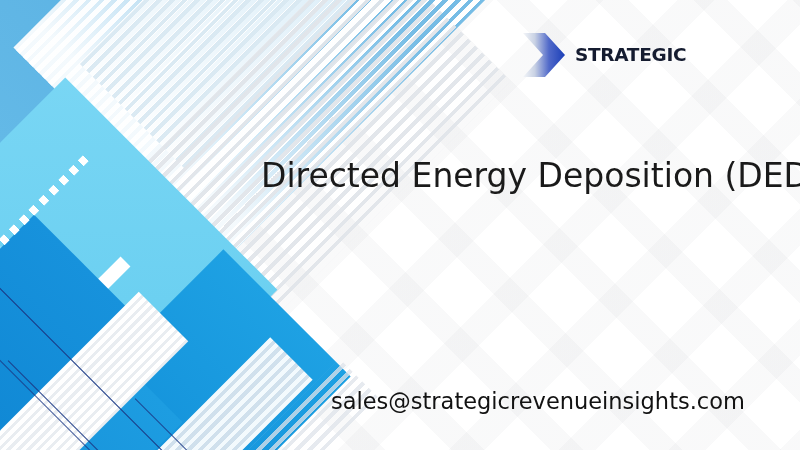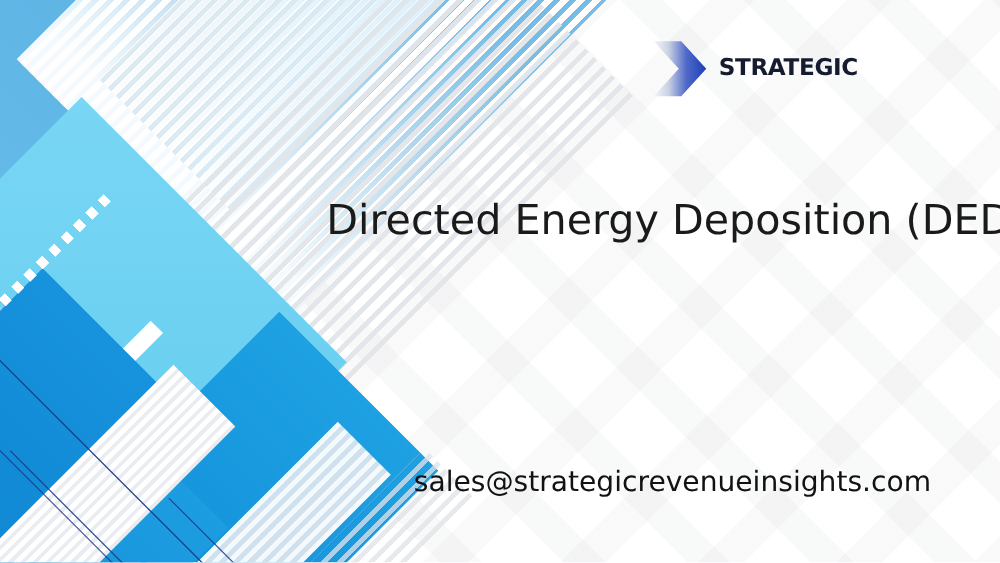--- a/index.html
+++ b/index.html
@@ -224,21 +224,21 @@
     color: #1a1a1a;
     white-space: nowrap;
     line-height: 1.15;
     font-family: "DejaVu Sans", "Liberation Sans", sans-serif;
   }
 
   
   .email {
     position: absolute;
     left: 331px;
-    top: 373px;
+    top: 388px;
     font-size: 22.5px;
     color: #121212;
     white-space: nowrap;
     font-family: "DejaVu Sans", "Liberation Sans", sans-serif;
   }
 </style>
 </head>
 <body>
 
 <div id="slide">

